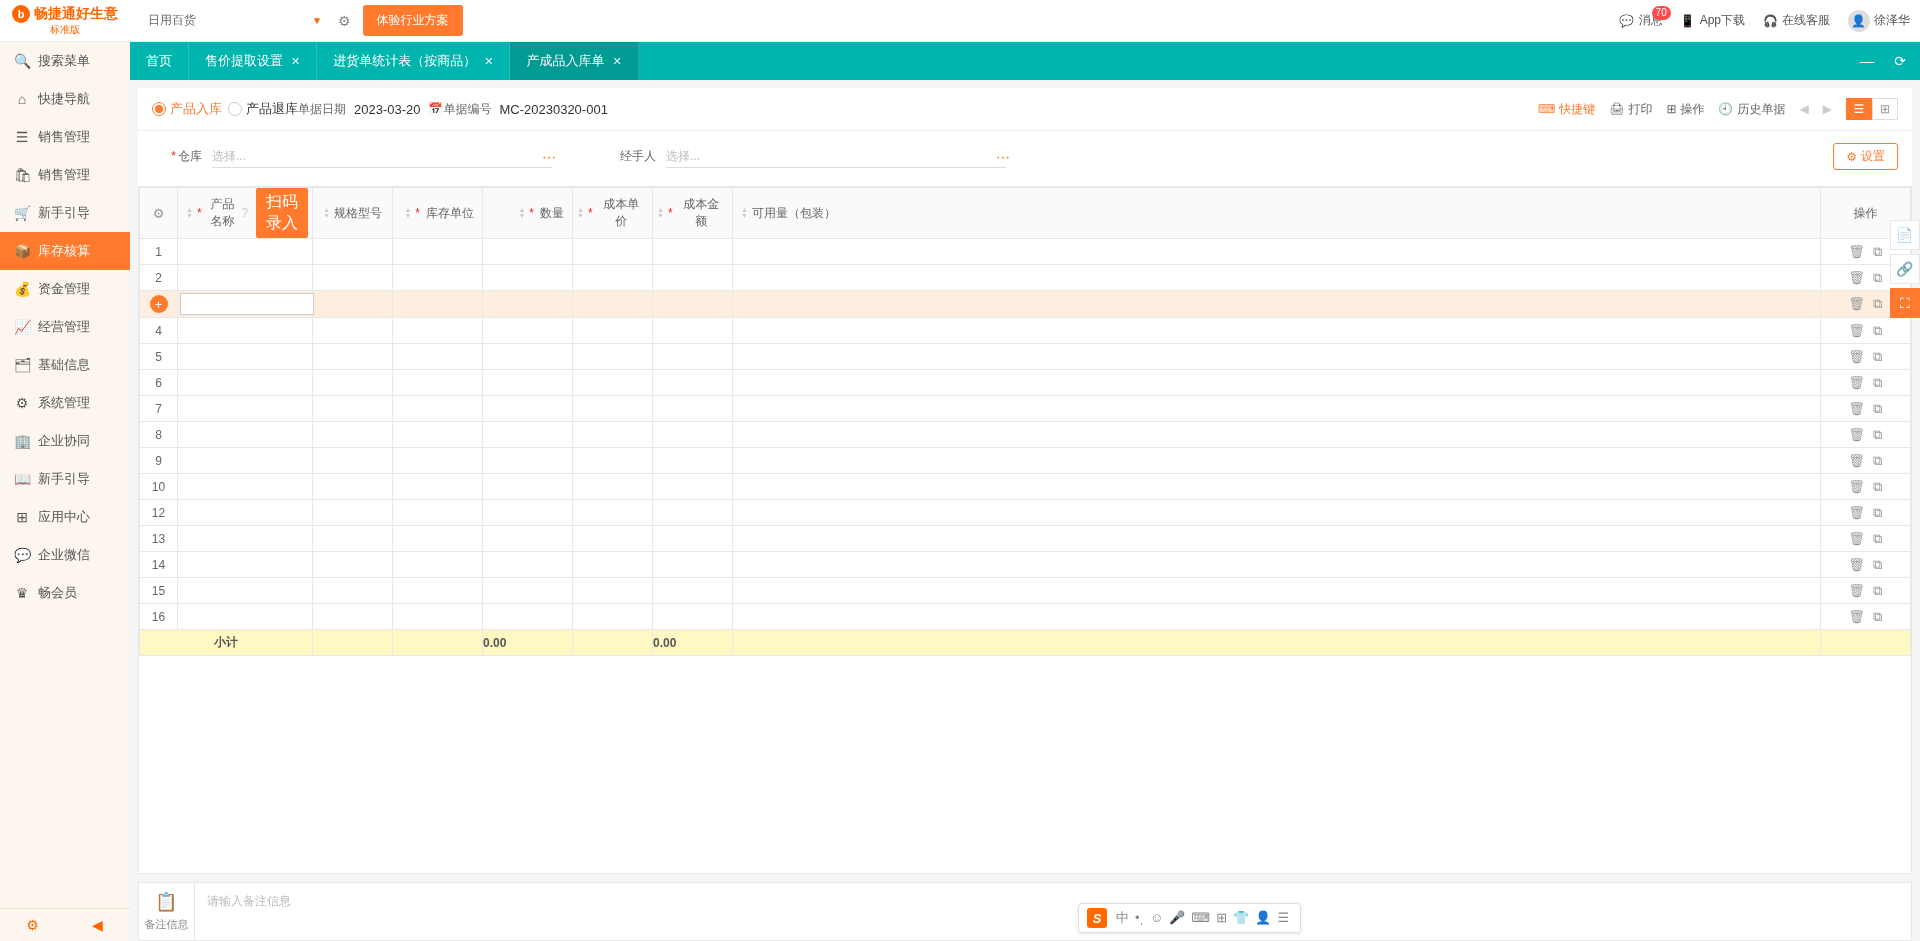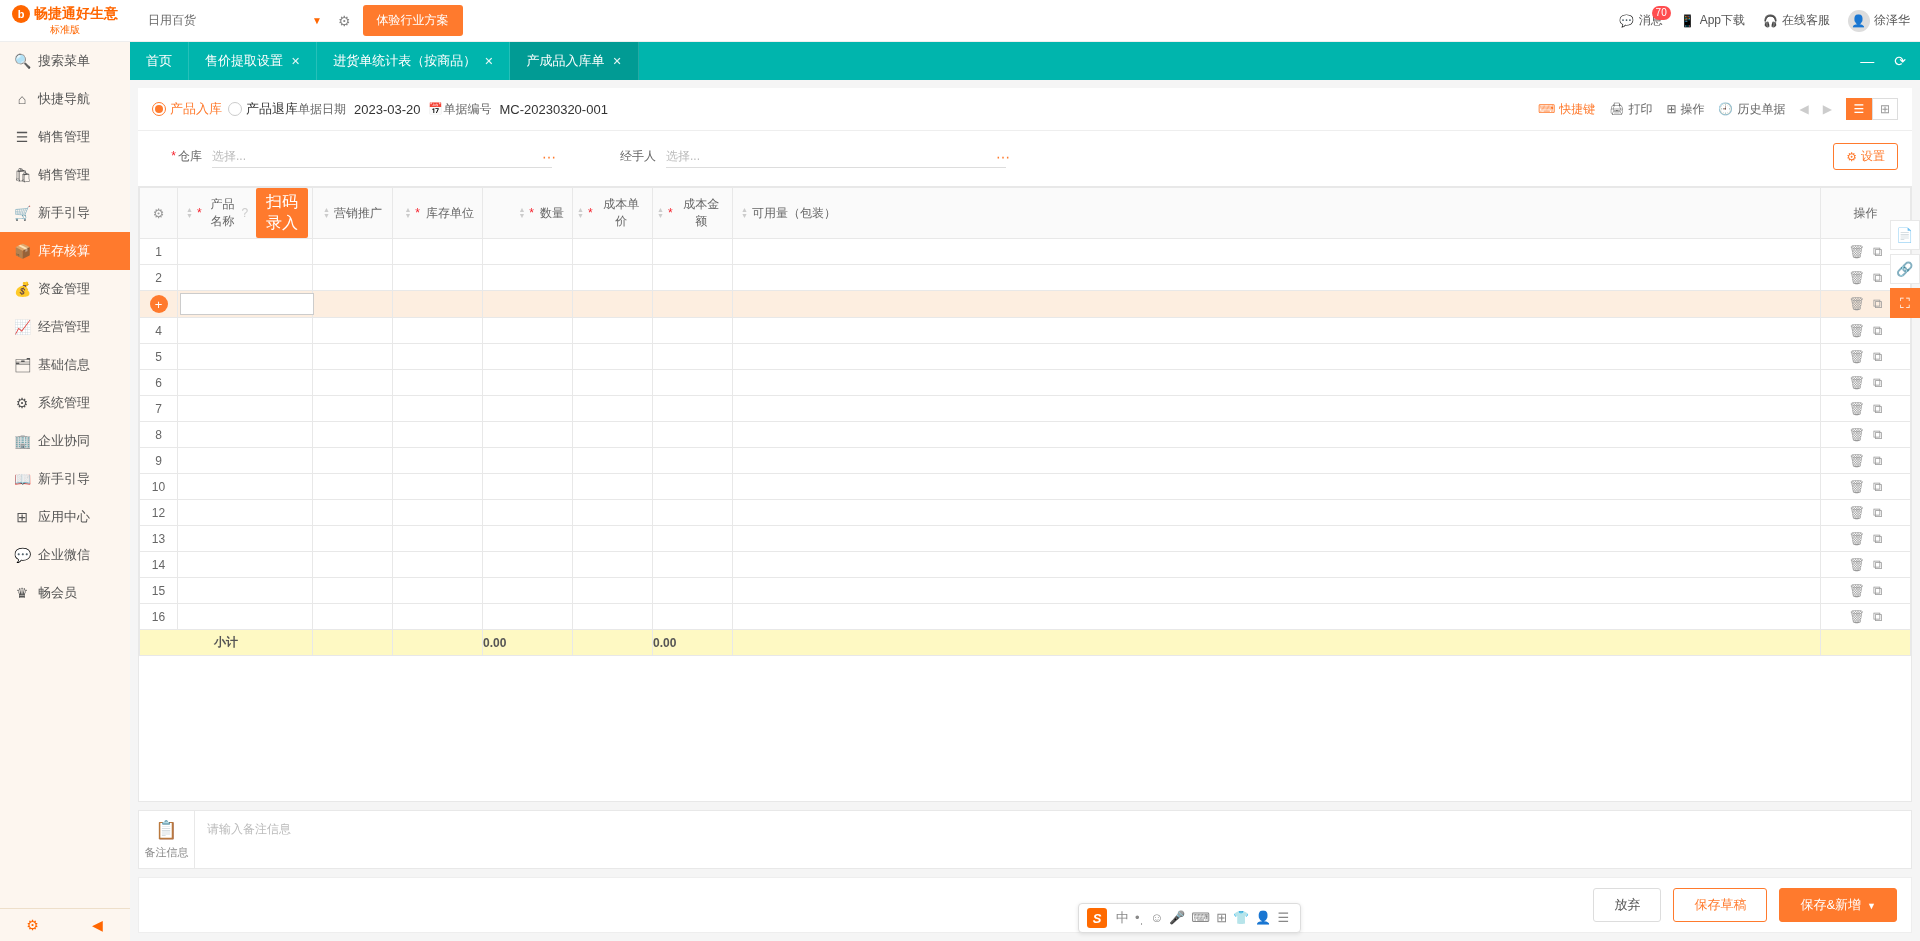--- a/index.html
+++ b/index.html
@@ -343,21 +343,21 @@
                   <span class="req">*</span>
                     <span>产品名称</span>
                   <span style="color:#ccc;">?</span>
                   <span style="flex:1"></span>
                   <span class="scan-tag">扫码录入</span>
                 </div>
               </th>
               <th class="col-spec">
                   <div class="th-inner">
                     <span class="sort-icons">▲<br>▼</span>
-                    <span>营销推广</span>
+                    <span>规格型号</span>
                   </div>
                 </th>
               <th class="col-unit th-right">
                   <div class="th-inner">
                     <span class="sort-icons">▲<br>▼</span>
                     <span class="req">*</span>
                     <span>库存单位</span>
                   </div>
                 </th>
               <th class="col-qty th-right">
@@ -577,27 +577,20 @@
       </div>
 
       <div class="remark-area">
         <div class="remark-label">
           <span class="remark-icon">📋</span>
           <span>备注信息</span>
         </div>
         <textarea class="remark-input" placeholder="请输入备注信息" style=""></textarea>
       </div>
 
-      <div class="footer-bar">
-        <button class="btn">放弃</button>
-        <button class="btn btn-outline-orange">保存草稿</button>
-        <button class="btn btn-orange">
-          <span>保存&amp;新增</span><span class="dropdown-caret">▼</span>
-        </button>
-      </div>
     </div>
   </div>
 </div>
 
 <div class="right-tools">
   <div class="right-tool">📄</div>
   <div class="right-tool">🔗</div>
   <div class="right-tool active">⛶</div>
 </div>
 

